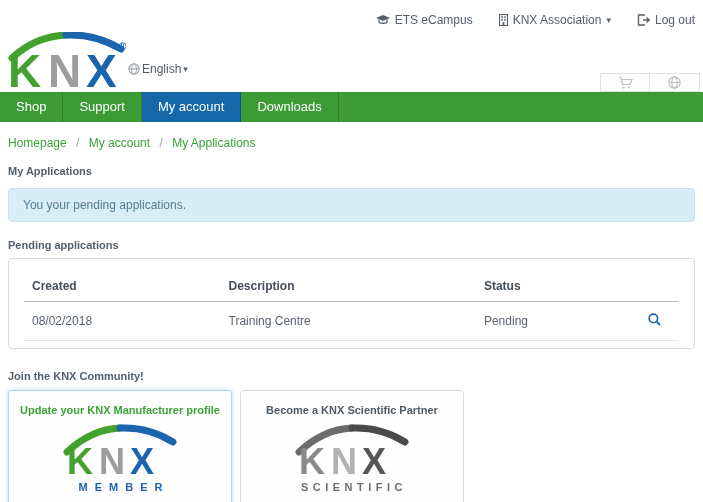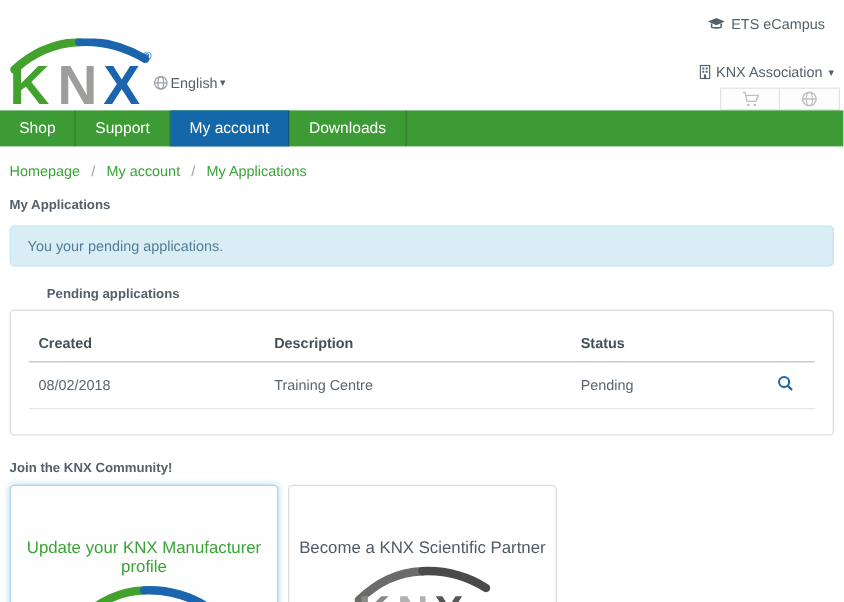--- a/index.html
+++ b/index.html
@@ -5,21 +5,21 @@
   * { margin:0; padding:0; box-sizing:border-box; }
   html,body { background:#fff; }
   body {
     width:703px; height:502px; position:relative; overflow:hidden;
     font-family:"Liberation Sans", sans-serif; font-size:12px; color:var(--text-dark);
   }
   svg { display:block; }
   svg text { font-family:"Liberation Sans", sans-serif; }
 
   
-  .top-links { position:absolute; top:13px; right:8px; display:flex; gap:26px; align-items:center;flex-direction:column; }
+  .top-links { position:absolute; top:13px; right:8px; display:flex; gap:26px; align-items:center; }
   .top-link { display:flex; align-items:center; gap:5px; color:var(--text-dark); cursor:pointer; }
   .top-link .ic { stroke:var(--text-dark); fill:var(--text-dark); }
   .caret { font-size:9px; color:var(--text-dark); }
 
   .logo-main { position:absolute; top:32px; left:8px; }
   .logo-letter { font-weight:bold; }
   .l-k { fill:var(--logo-green); } .l-n { fill:var(--logo-gray); } .l-x { fill:var(--logo-blue); }
   .l-reg { fill:var(--logo-blue); font-weight:bold; }
   .arc-left-brand { stroke:var(--logo-green); } .arc-right-brand { stroke:var(--logo-blue); }
   .arc { fill:none; stroke-width:7; stroke-linecap:round; }
@@ -43,38 +43,38 @@
   .breadcrumb { padding:14px 0 0; }
   .crumb { color:var(--link-green); cursor:pointer;text-align:right; }
   .crumb-sep { color:#9aa0a6; margin:0 6px; }
 
   .section-label { font-size:11px; font-weight:bold; color:var(--text-dark); }
   .page-title { margin-top:15px; }
 
   .alert { margin-top:11px; background:var(--alert-bg); border:1px solid var(--alert-border);
            color:var(--alert-text); border-radius:4px; padding:9px 14px; }
 
-  .pending-label { margin-top:17px;margin-left:31px; }
-
-  .panel { margin-top:7px; border:1px solid #d9d9d9; border-radius:4px; padding:10px 15px 21px; }
+  .pending-label { margin-top:17px; }
+
+  .panel { margin-top:7px; border:1px solid #d9d9d9; border-radius:4px; padding:10px 15px 7px; }
   table { width:100%; border-collapse:collapse; font-size:12px; }
   th { text-align:left; font-weight:bold; color:#454f59; padding:10px 8px 8px; border-bottom:1px solid #bdbdbd; }
   td { color:#5a6570; padding:11px 8px; border-bottom:1px solid #e4e4e4; }
   .col-created{width:30%} .col-desc{width:39%} .col-status{width:25%} .col-act{width:6%}
   .view-link { cursor:pointer; display:inline-block; }
   .view-link svg { stroke:var(--logo-blue); fill:none; }
 
   .community-label { margin-top:21px; }
 
   .cards { display:flex; gap:8px; margin-top:8px; }
   .card { width:224px; height:125px; border-radius:4px; background:#fefefe; text-align:center;
           padding-top:13px; cursor:pointer; }
   .card.member { border:1px solid var(--card-member-border); box-shadow:0 0 5px rgba(102,175,233,.45); }
   .card.scientific { border:1px solid #dcdcdc; }
-  .card-title { font-size:14px; font-weight:normal;margin-top:30px; }
+  .card-title { font-size:11px; font-weight:bold; }
   .card.member .card-title { color:var(--link-green); }
   .card.scientific .card-title { color:#4f5a64; }
   .card svg { margin:6px auto 0; }
   .sub-member { fill:var(--logo-blue); font-weight:bold; }
   .sub-sci { fill:#6f6f6e; font-weight:bold; }
   .sci .l-k { fill:var(--sci-mid); } .sci .l-n { fill:var(--sci-light); } .sci .l-x { fill:var(--sci-dark); }
   .arc-left-sci { stroke:#6b6b6a; } .arc-right-sci { stroke:#4a4a49; }
 </style>
 </head>
 <body>

